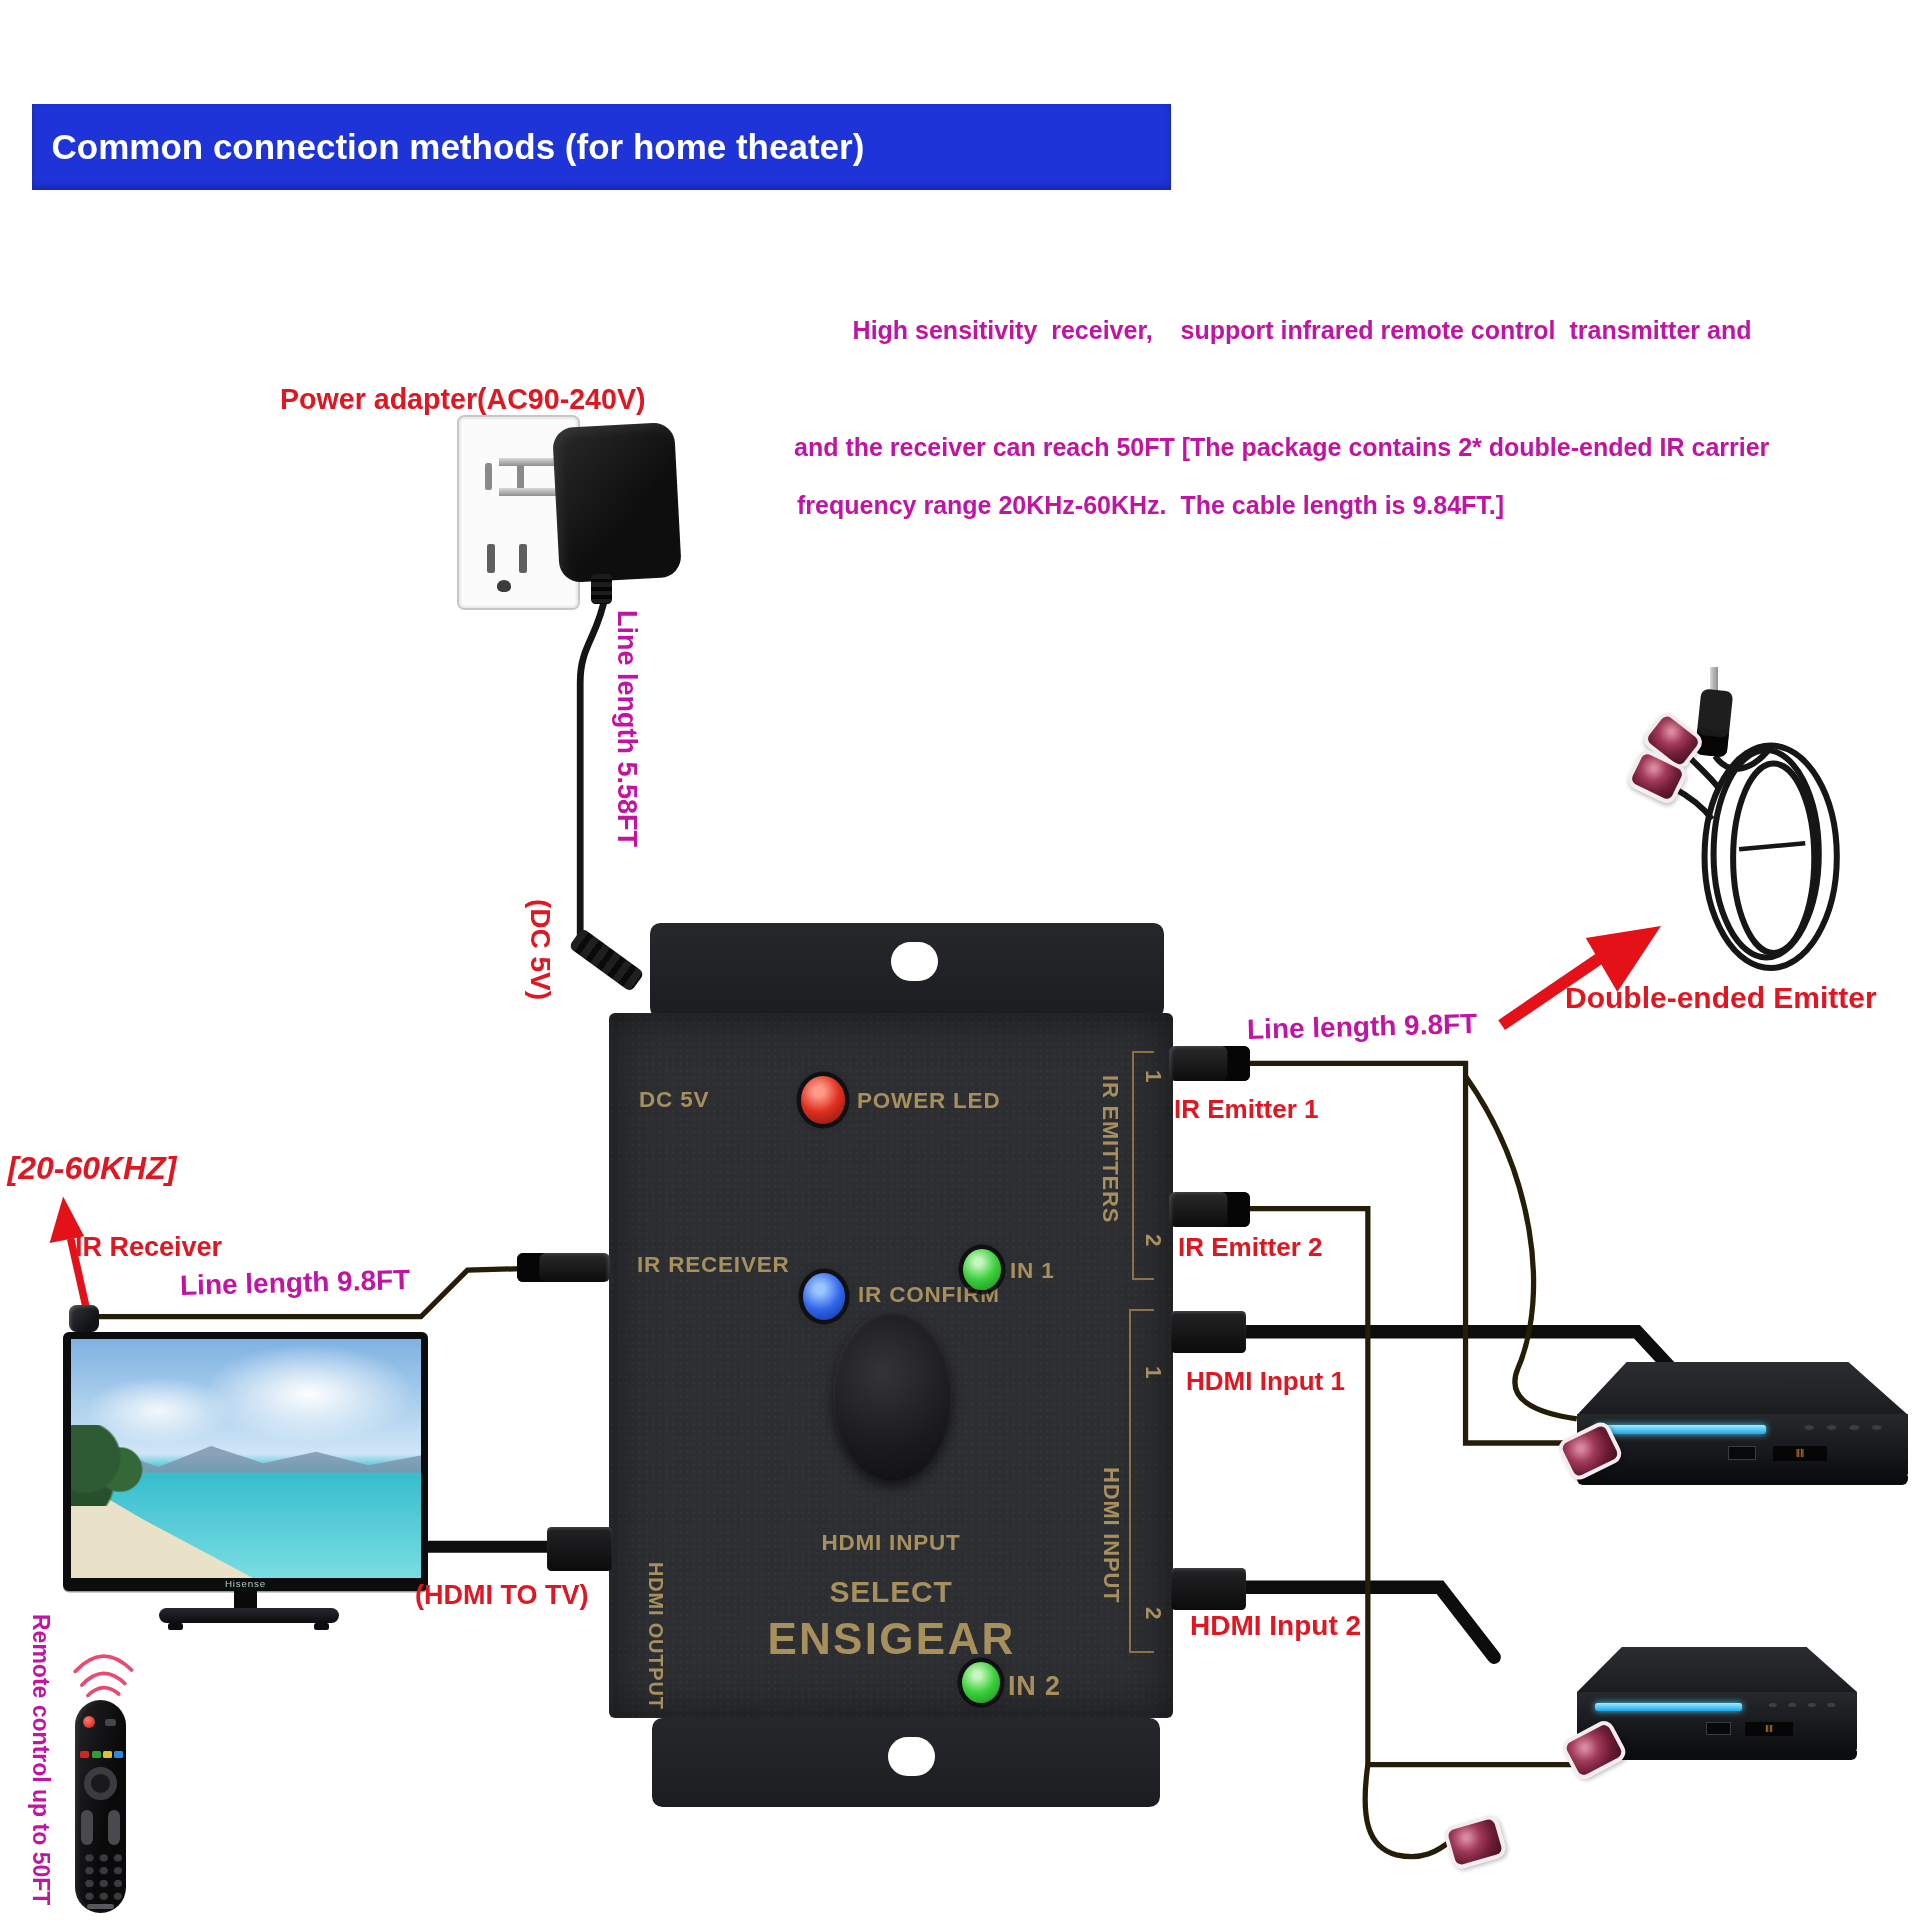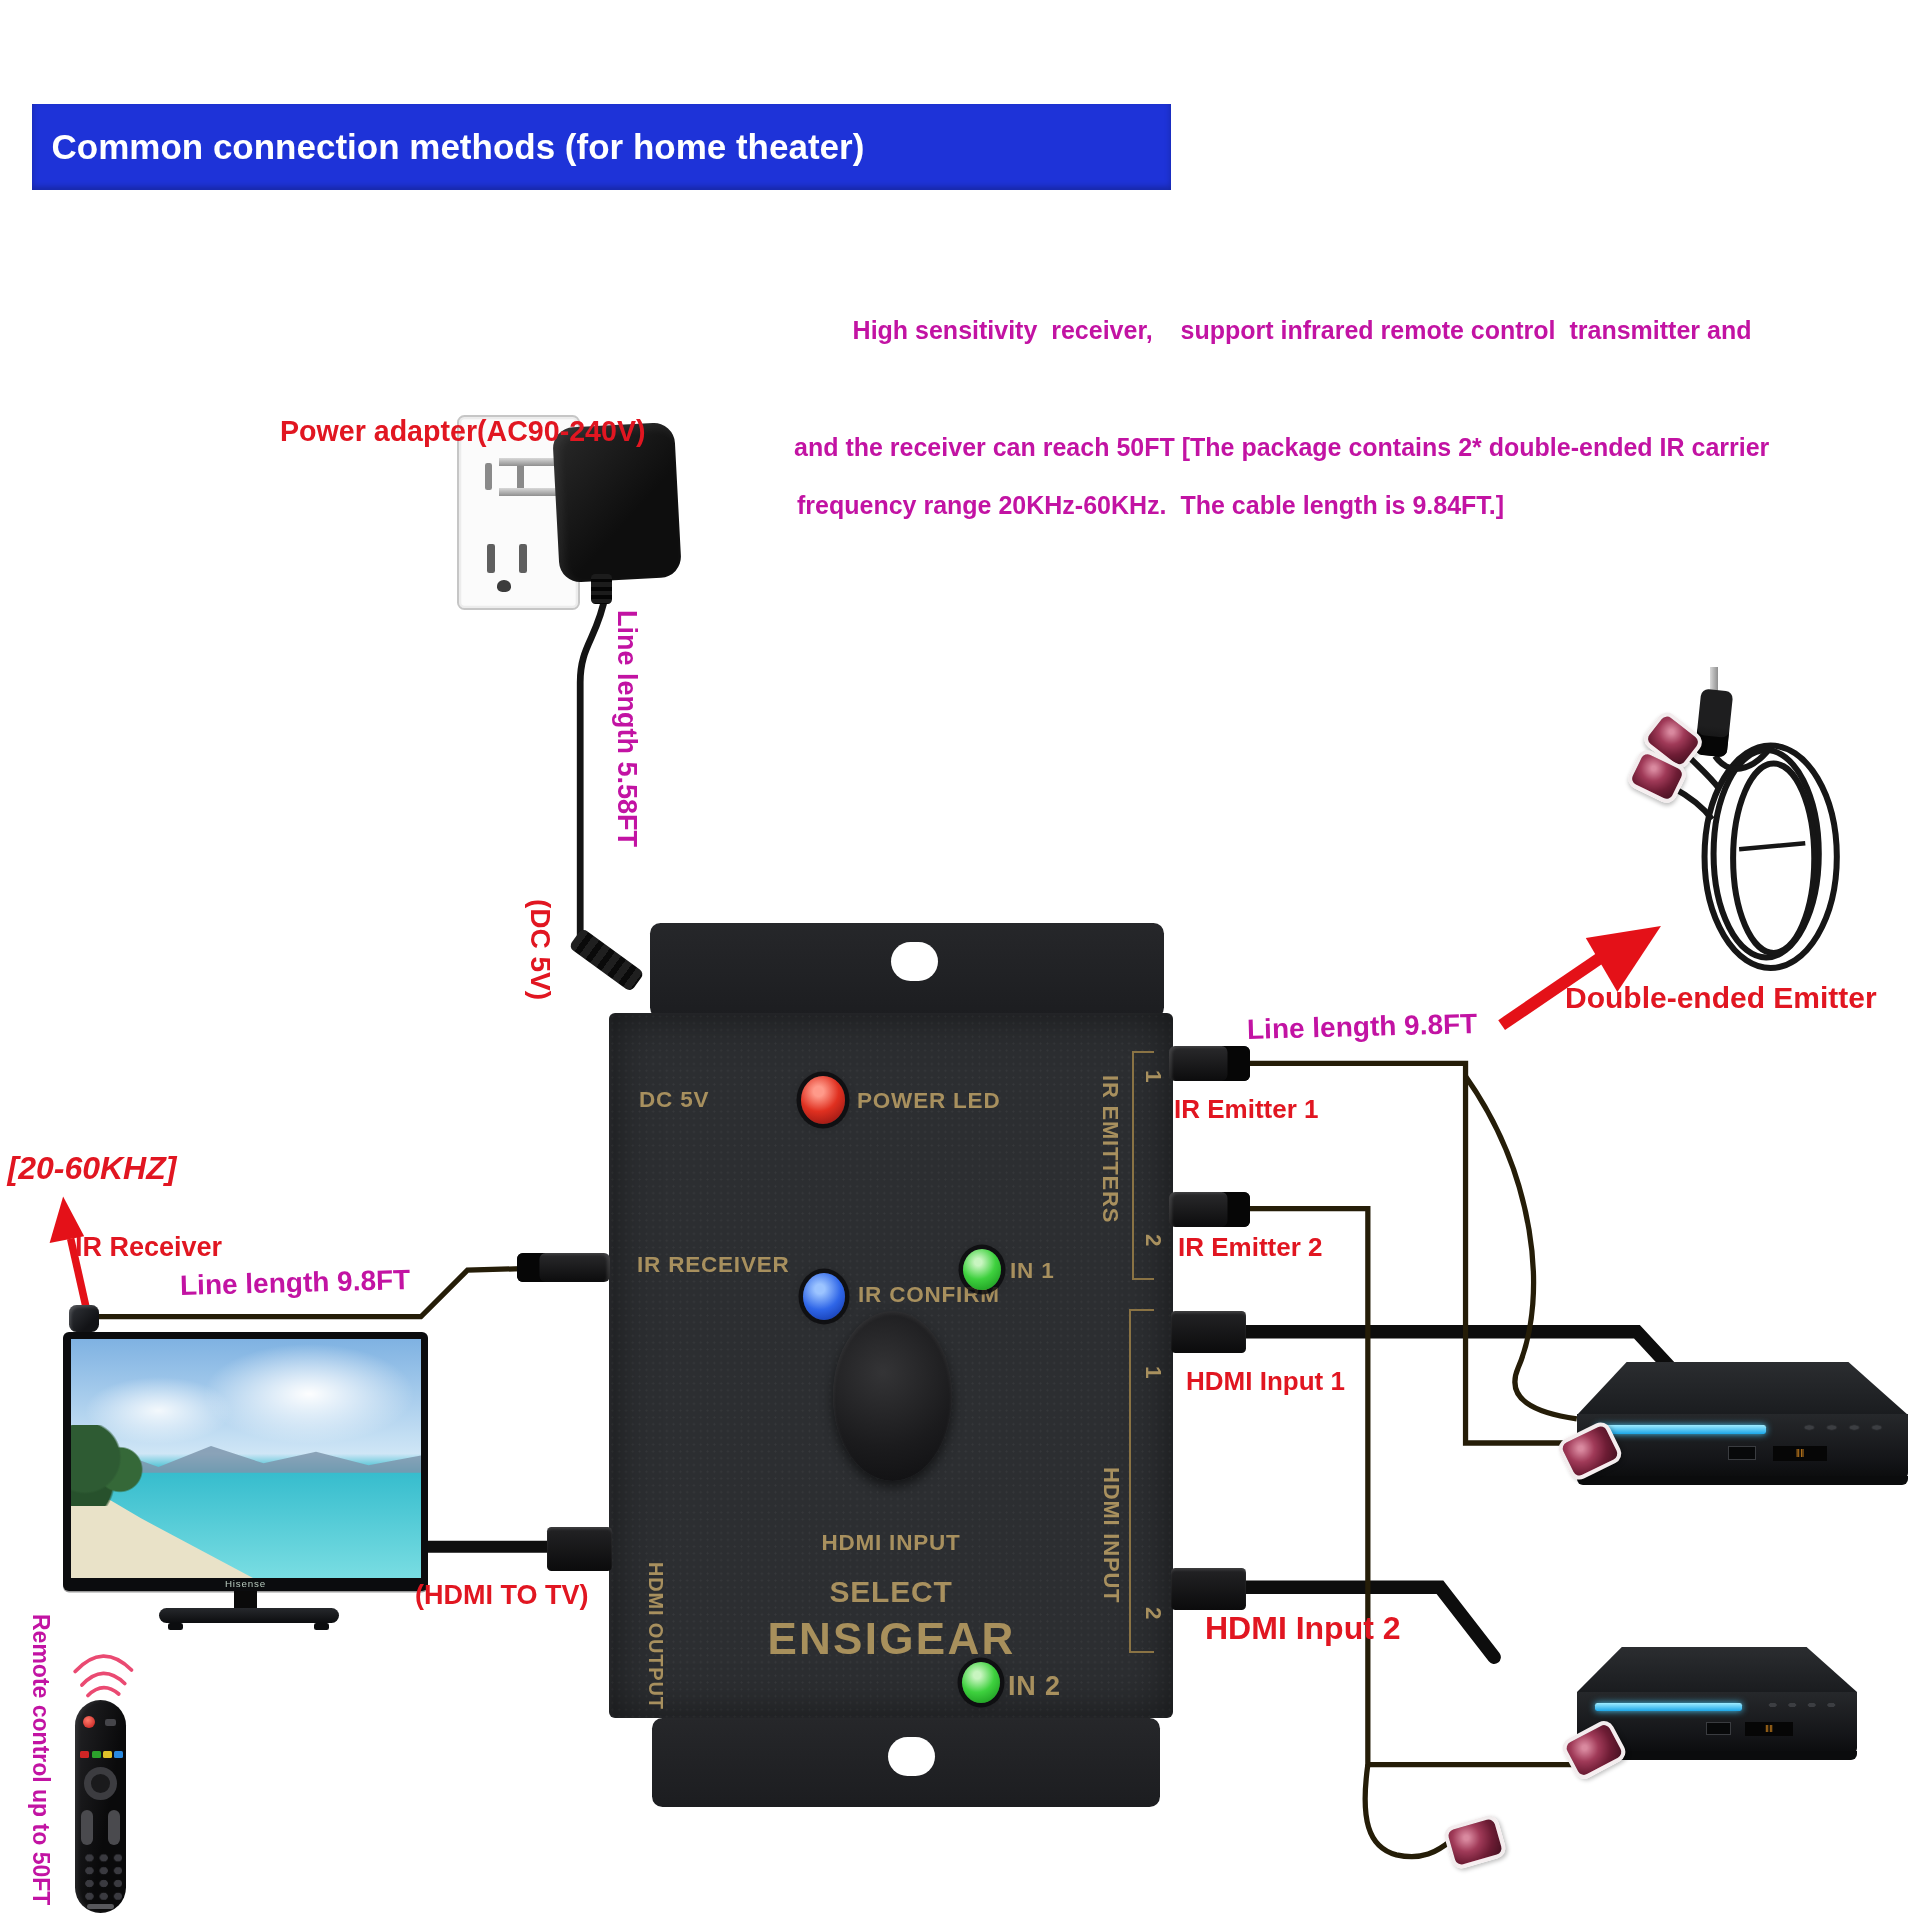--- a/index.html
+++ b/index.html
@@ -83,21 +83,21 @@
   <div class="abs" style="left:517px;top:463px;width:6.8px;height:27px;background:#8a8a8a;border-radius:2.3px;z-index:3;"></div>
   <div class="abs" style="left:487px;top:544px;width:7.5px;height:28.6px;background:#5f5f5f;border-radius:2.3px;z-index:3;"></div>
   <div class="abs" style="left:519px;top:544px;width:7.5px;height:28.6px;background:#5f5f5f;border-radius:2.3px;z-index:3;"></div>
   <div class="abs" style="left:497px;top:580px;width:13.5px;height:12px;background:#3c3c3c;border-radius:50% 50% 40% 40%;z-index:3;"></div>
   <div class="abs" style="left:499px;top:458px;width:63px;height:8.3px;background:linear-gradient(180deg,#d8d8d8,#8f8f8f);z-index:3;"></div>
   <div class="abs" style="left:499px;top:488px;width:63px;height:8.3px;background:linear-gradient(180deg,#d8d8d8,#8f8f8f);z-index:3;"></div>
   <div class="abs" style="left:556px;top:425px;width:122px;height:155px;background:linear-gradient(135deg,#2a2a2a,#0e0e0e 60%);border-radius:21px;transform:rotate(-3deg);box-shadow:inset 4.5px 4.5px 10.5px rgba(255,255,255,.08);z-index:4;"></div>
   <div class="abs" style="left:591px;top:574px;width:21px;height:30px;background:repeating-linear-gradient(180deg,#1c1c1c 0 4.5px,#050505 4.5px 8.3px);border-radius:4.5px;z-index:4;"></div>
   <div class="abs" style="left:568px;top:948px;width:77px;height:24px;background:repeating-linear-gradient(90deg,#1f1f1f 0 7.5px,#0a0a0a 7.5px 13.5px);border-radius:6px;transform:rotate(36deg);z-index:4;"></div>
 
-  <div class="abs red" style="left:280px;top:383px;font-size:28.6px;z-index:6;margin-top:32px;">Power adapter(AC90-240V)</div>
+  <div class="abs red" style="left:280px;top:383px;font-size:28.6px;z-index:6;">Power adapter(AC90-240V)</div>
   <div class="abs mag vtext" style="left:642px;top:610px;font-size:27px;z-index:6;">Line length 5.58FT</div>
   <div class="abs red vtext" style="left:556px;top:899px;font-size:28px;z-index:6;">(DC 5V)</div>
 
   <div class="abs flange" style="left:650px;top:923px;width:514px;height:95px;z-index:2;"></div>
   <div class="abs hole" style="left:891px;top:942px;width:47px;height:39px;z-index:3;"></div>
   <div class="abs flange" style="left:652px;top:1718px;width:508px;height:89px;z-index:2;"></div>
   <div class="abs hole" style="left:888px;top:1737px;width:47px;height:39px;z-index:3;"></div>
   <div class="abs devbody" style="left:609px;top:1013px;width:564px;height:705px;z-index:3;"></div>
 
   <div class="abs gold" style="left:639px;top:1087px;font-size:22.5px;z-index:5;">DC 5V</div>
@@ -172,21 +172,21 @@
   <div class="abs" style="left:81px;top:1810px;width:12px;height:35px;border-radius:6px;background:#4a4a4e;z-index:5;"></div>
   <div class="abs" style="left:108px;top:1810px;width:12px;height:35px;border-radius:6px;background:#4a4a4e;z-index:5;"></div>
   <div class="abs" style="left:80px;top:1850px;width:42px;height:50px;z-index:5;
               background-image:radial-gradient(#3a3a40 3.8px,transparent 4.5px);background-size:14.3px 12.8px;background-position:2.3px 1.5px;"></div>
   <div class="abs" style="left:87px;top:1904px;width:27px;height:4.5px;background:#58585c;border-radius:2.3px;z-index:5;"></div>
 
   <div class="abs mag" style="left:1247px;top:1011px;font-size:28px;transform:rotate(-1.5deg);z-index:6;">Line length 9.8FT</div>
   <div class="abs red" style="left:1174px;top:1094px;font-size:26px;z-index:6;">IR Emitter 1</div>
   <div class="abs red" style="left:1178px;top:1232px;font-size:26px;z-index:6;">IR Emitter 2</div>
   <div class="abs red" style="left:1186px;top:1366px;font-size:26px;z-index:6;">HDMI Input 1</div>
-  <div class="abs red" style="left:1190px;top:1610px;font-size:32px;z-index:6;margin-left:15px;">HDMI Input 2</div>
+  <div class="abs red" style="left:1190px;top:1610px;font-size:28px;z-index:6;">HDMI Input 2</div>
   <div class="abs red" style="left:1565px;top:981px;font-size:30px;z-index:6;">Double-ended Emitter</div>
 
   <div class="abs" style="left:1710px;top:667px;width:7.5px;height:27px;background:linear-gradient(90deg,#d8d8d8,#8f8f8f);z-index:4;"></div>
   <div class="abs" style="left:1698px;top:690px;width:32px;height:66px;background:linear-gradient(180deg,#1e1e1f 55%,#0a0a0a);border-radius:7.5px;transform:rotate(6deg);z-index:4;
               box-shadow:inset 0 -19.5px 0 #060606;"></div>
   <div class="abs emhead" style="left:1647px;top:720px;width:44px;height:33px;transform:rotate(38deg);z-index:5;"></div>
   <div class="abs emhead" style="left:1631px;top:756px;width:44px;height:33px;transform:rotate(26deg);z-index:5;"></div>
 
   <div class="abs dvdtop" style="left:1577px;top:1362px;width:331px;height:53px;clip-path:polygon(15% 0,82% 0,100% 100%,0 100%);z-index:4;"></div>
   <div class="abs dvdfront" style="left:1577px;top:1414px;width:331px;height:65px;z-index:4;"></div>

